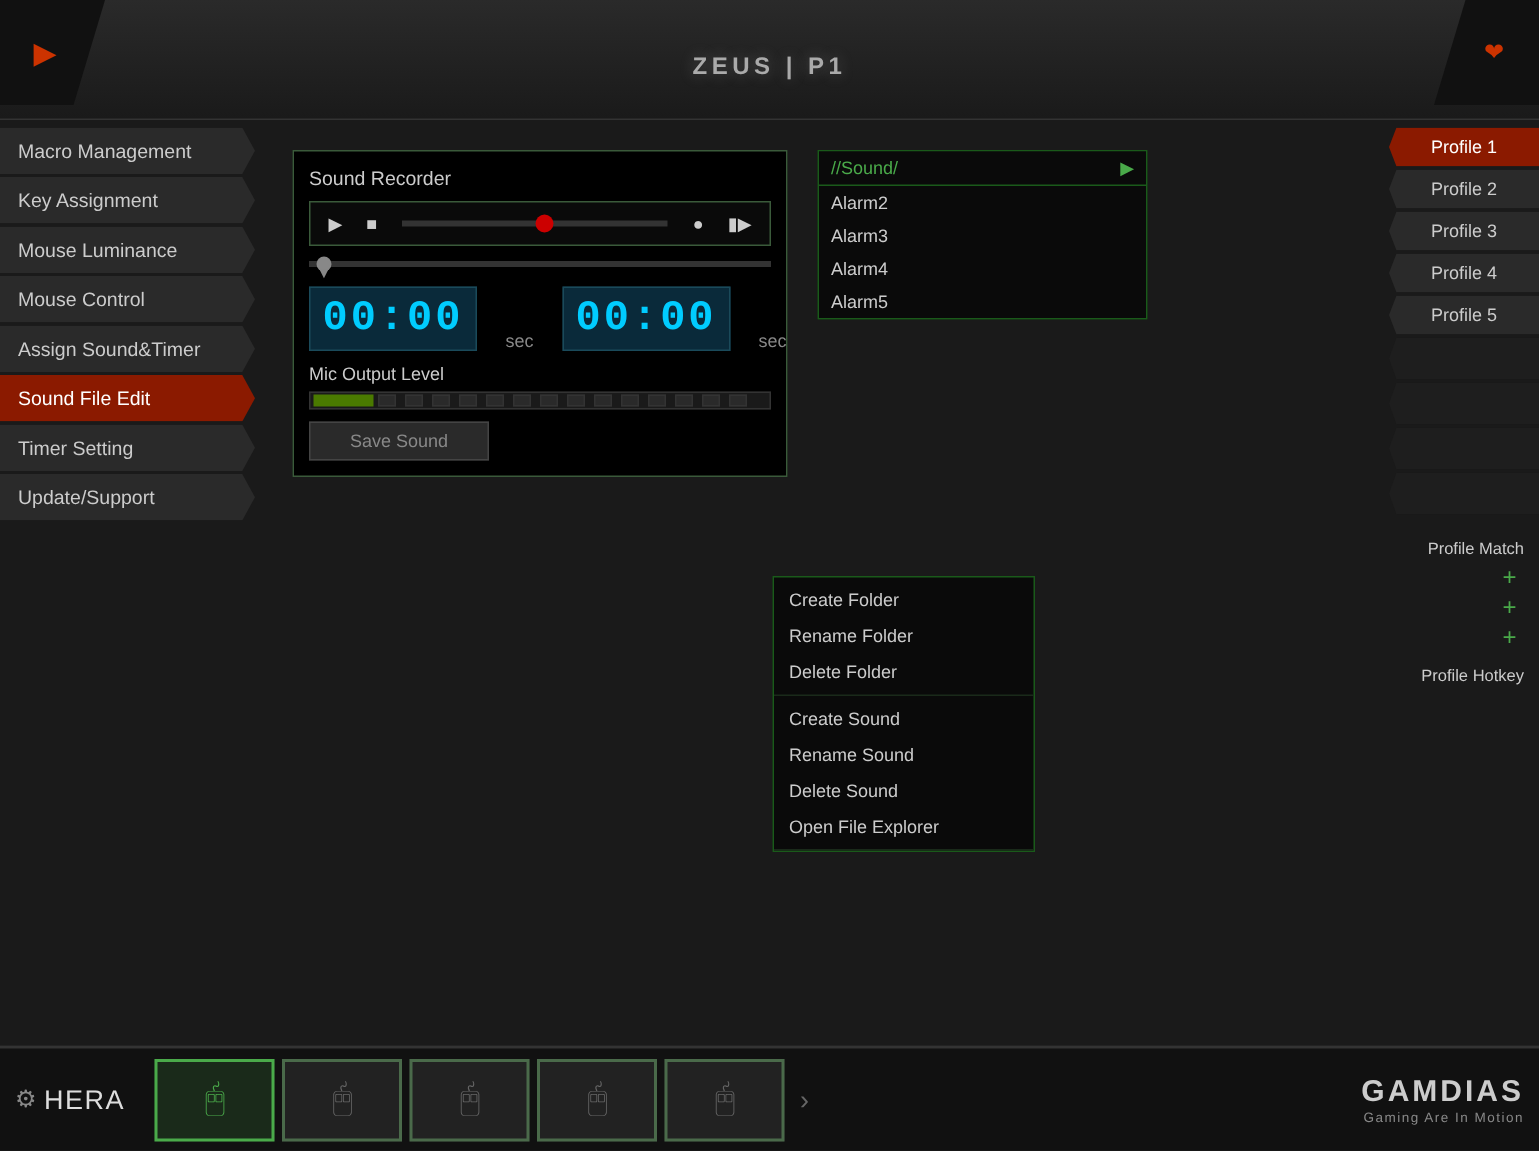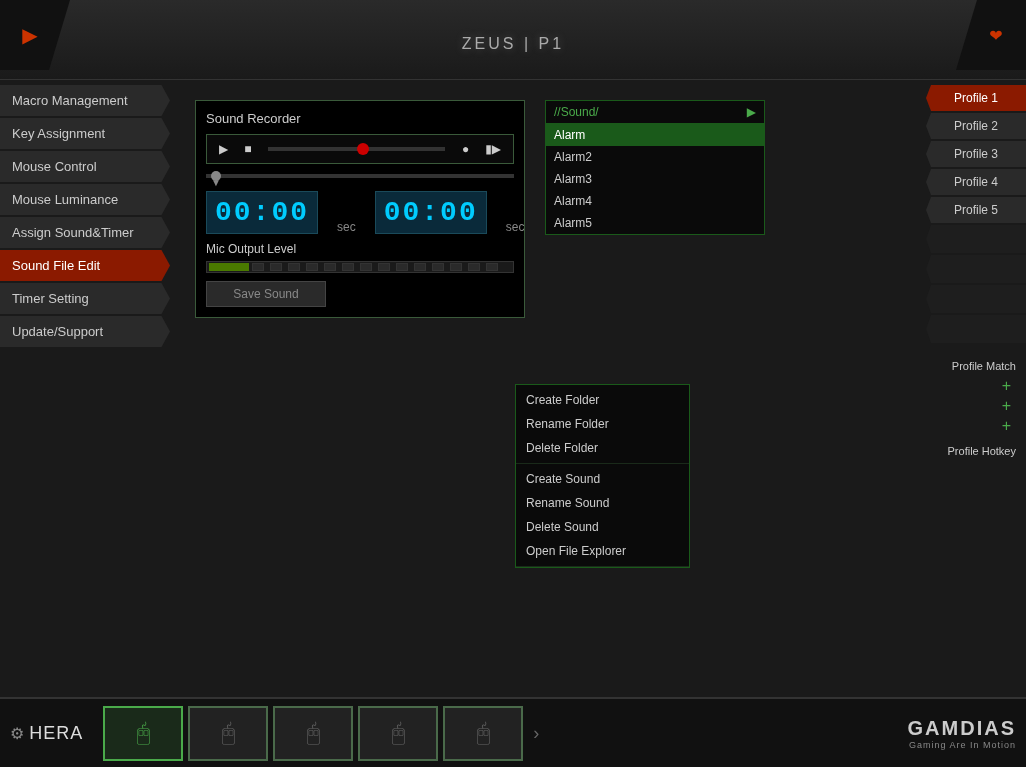--- a/index.html
+++ b/index.html
@@ -52,21 +52,21 @@
       align-items: center;
       justify-content: center;
     }
     .top-right-icon {
       color: #cc3300;
       font-size: 16px;
       margin-left: 10px;
     }
     .logo {
       font-size: 28px;
-      font-weight: normal;
+      font-weight: bold;
       color: #e0e0e0;
       letter-spacing: 3px;
       text-shadow: 0 0 10px rgba(200,200,200,0.3);
     }
     .logo span {
       color: #aaa;
       font-size: 16px;
     }
 
     
@@ -432,22 +432,22 @@
   <div class="top-right-corner">
     <span class="top-right-icon">❤</span>
   </div>
 </div>
 
 <div class="main-layout">
 
   <div class="sidebar">
     <button class="sidebar-item">Macro Management</button>
     <button class="sidebar-item">Key Assignment</button>
+    <button class="sidebar-item">Mouse Luminance</button>
     <button class="sidebar-item">Mouse Control</button>
-    <button class="sidebar-item">Mouse Luminance</button>
     <button class="sidebar-item">Assign Sound&amp;Timer</button>
     <button class="sidebar-item active">Sound File Edit</button>
     <button class="sidebar-item">Timer Setting</button>
     <button class="sidebar-item">Update/Support</button>
   </div>
 
   <div class="content">
 
     <div class="sound-recorder-panel">
       <div class="panel-title">Sound Recorder</div>
@@ -493,21 +493,20 @@
         </div>
       </div>
       <button class="save-btn">Save Sound</button>
     </div>
 
     <div class="file-browser">
       <div class="fb-header">
         <span class="fb-path">//Sound/</span>
         <span class="fb-arrow">▶</span>
       </div>
-      <div class="fb-item selected">Alarm</div>
       <div class="fb-item">Alarm2</div>
       <div class="fb-item">Alarm3</div>
       <div class="fb-item">Alarm4</div>
       <div class="fb-item">Alarm5</div>
     </div>
 
     <div class="context-menu">
       <div class="ctx-group">
         <button class="ctx-item">Create Folder</button>
         <button class="ctx-item">Rename Folder</button>

